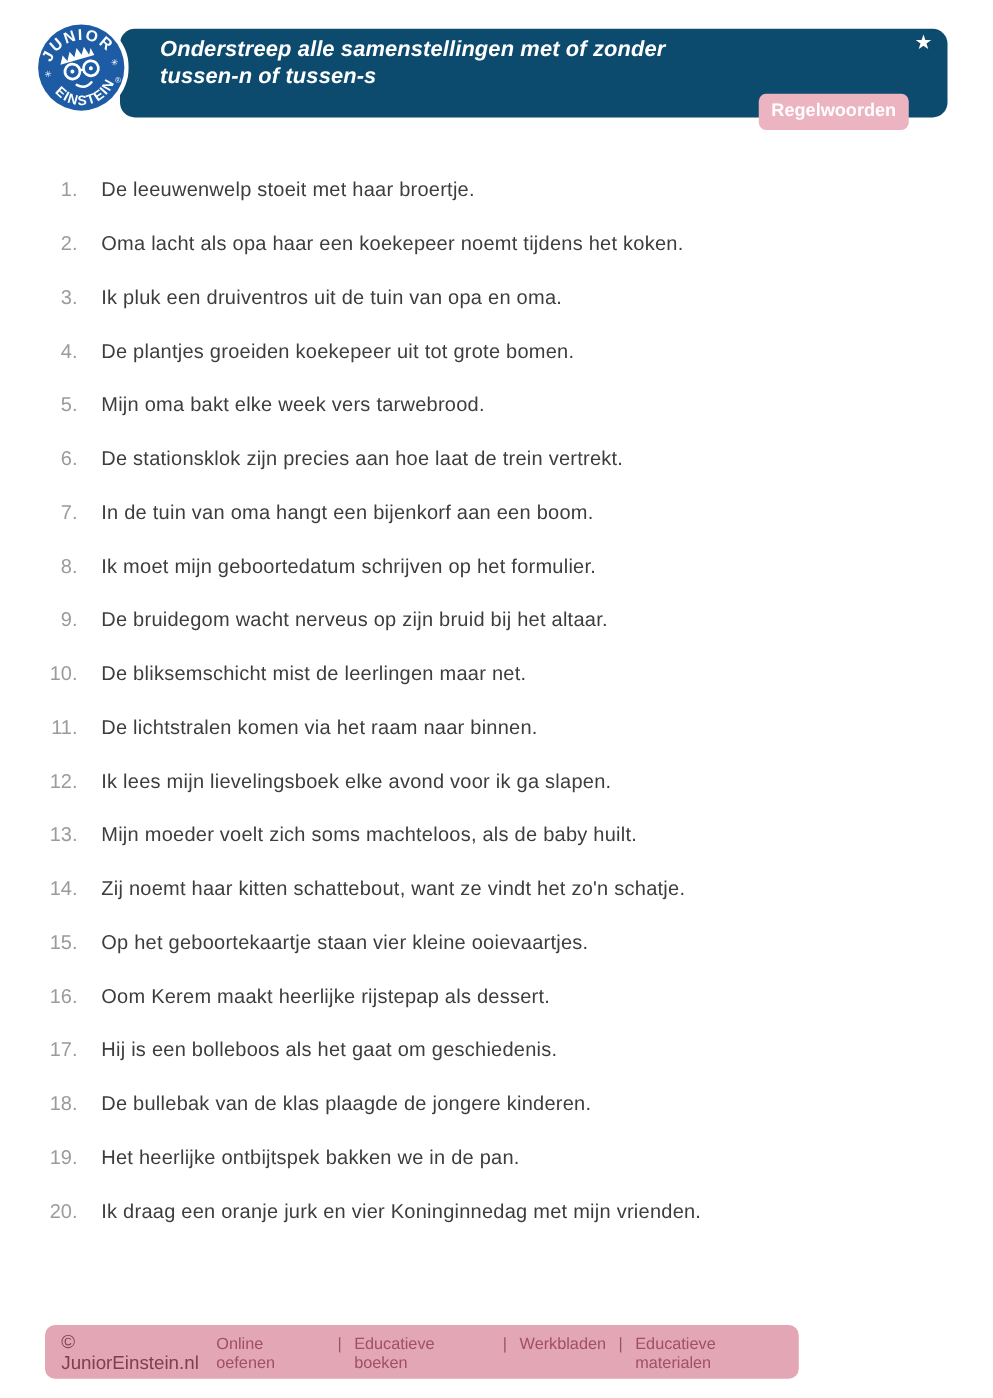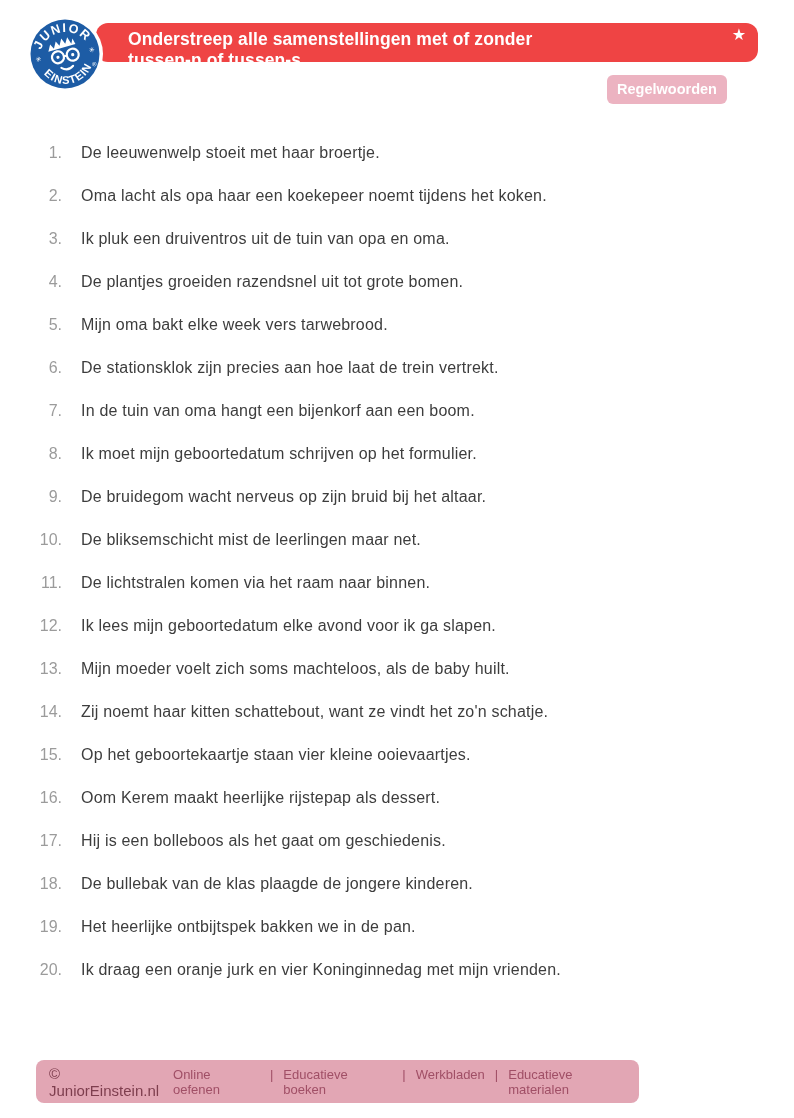--- a/index.html
+++ b/index.html
@@ -1,21 +1,21 @@
 <!DOCTYPE html>
 <html><head>
 <meta charset="utf-8">
 <style>
   html,body{margin:0;padding:0;background:#fff;}
   body{font-family:"Liberation Sans","DejaVu Sans",sans-serif;}
   .page{position:relative;width:794px;height:1118px;background:#fff;overflow:hidden;}
 
   
-  .title-bar{position:absolute;left:96px;top:23px;width:662px;height:39px;
-    background:#ef4444;border-radius:12px;}
+  .title-bar{position:absolute;left:96px;top:23px;width:662px;height:71px;
+    background:#0c4a6e;border-radius:12px;font-style:italic;}
   .title{position:absolute;left:32px;top:6px;width:450px;color:#fff;
     font-weight:bold;font-size:17.5px;line-height:21px;letter-spacing:.1px;}
   .star{position:absolute;top:4px;right:12px;color:#fff;font-size:16px;line-height:16px;}
   .badge{position:absolute;left:607px;top:75px;width:120px;height:29px;
     background:#ecb3c1;color:#fff;font-weight:bold;font-size:14.5px;
     border-radius:6px;text-align:center;line-height:29px;cursor:pointer;}
   .logo{position:absolute;left:27px;top:16px;width:76px;height:76px;}
 
   
   .sentences{position:absolute;left:0;top:142px;margin:0;padding:0;list-style:none;width:794px;}
@@ -82,21 +82,21 @@
     <li>
         <span class="num">2.</span>
         <span class="txt">Oma lacht als opa haar een koekepeer noemt tijdens het koken.</span>
       </li>
     <li>
         <span class="num">3.</span>
         <span class="txt">Ik pluk een druiventros uit de tuin van opa en oma.</span>
       </li>
     <li>
         <span class="num">4.</span>
-        <span class="txt">De plantjes groeiden razendsnel uit tot grote bomen.</span>
+        <span class="txt">De plantjes groeiden koekepeer uit tot grote bomen.</span>
       </li>
     <li>
         <span class="num">5.</span>
         <span class="txt">Mijn oma bakt elke week vers tarwebrood.</span>
       </li>
     <li>
         <span class="num">6.</span>
         <span class="txt">De stationsklok zijn precies aan hoe laat de trein vertrekt.</span>
       </li>
     <li>
@@ -114,21 +114,21 @@
     <li>
         <span class="num">10.</span>
         <span class="txt">De bliksemschicht mist de leerlingen maar net.</span>
       </li>
     <li>
         <span class="num">11.</span>
         <span class="txt">De lichtstralen komen via het raam naar binnen.</span>
       </li>
     <li>
         <span class="num">12.</span>
-        <span class="txt">Ik lees mijn geboortedatum elke avond voor ik ga slapen.</span>
+        <span class="txt">Ik lees mijn lievelingsboek elke avond voor ik ga slapen.</span>
       </li>
     <li>
         <span class="num">13.</span>
         <span class="txt">Mijn moeder voelt zich soms machteloos, als de baby huilt.</span>
       </li>
     <li>
         <span class="num">14.</span>
         <span class="txt">Zij noemt haar kitten schattebout, want ze vindt het zo'n schatje.</span>
       </li>
     <li>

